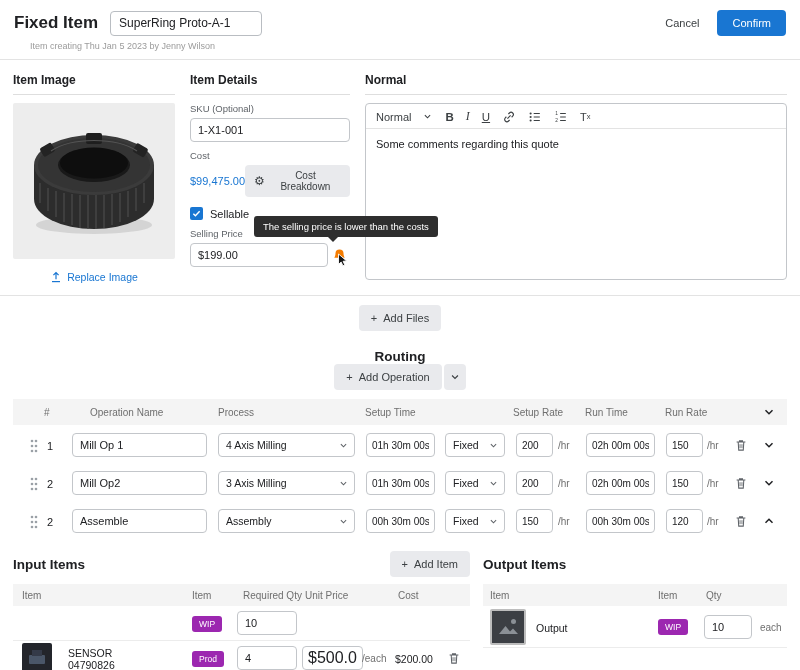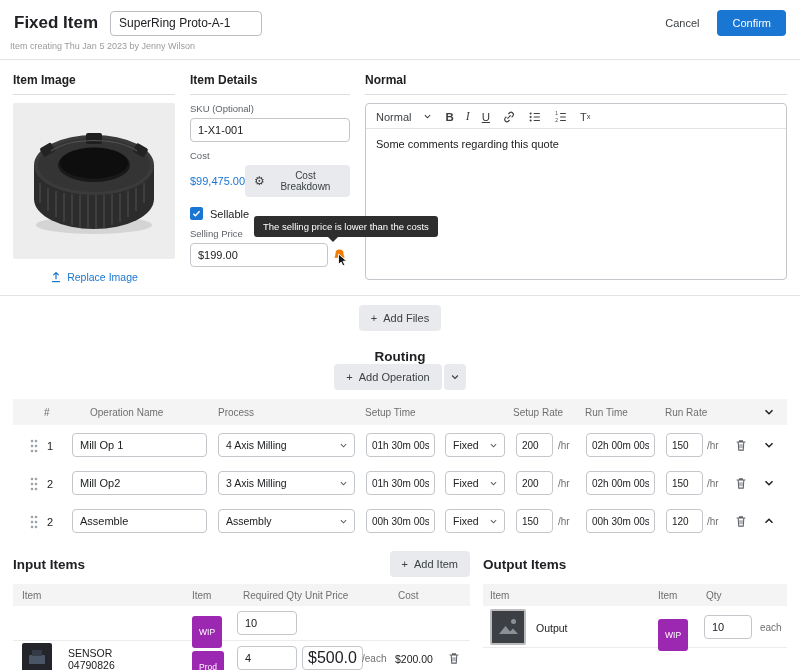--- a/index.html
+++ b/index.html
@@ -9,21 +9,21 @@
     font-family:"Liberation Sans","DejaVu Sans",sans-serif;
     font-size:11px; color:#202124;
   }
   
   .hdr { display:flex; align-items:center; padding:10px 14px 0 14px; }
   .hdr h1 { font-size:17px; font-weight:700; margin:0 12px 0 0; }
   .name-input { width:152px; height:25px; border:1px solid #b9bdc2; border-radius:4px; font-size:12px; padding:0 8px; color:#202124; font-family:inherit; }
   .hdr .sp { flex:1; }
   .btn-text { background:none; border:none; font-size:11px; color:#3c4043; padding:6px 10px; cursor:pointer; font-family:inherit; }
   .btn-primary { background:var(--primary,#1976d2); color:#fff; border:none; border-radius:4px; font-size:11px; padding:7px 15px; margin-left:8px; cursor:pointer; font-family:inherit; }
-  .subtitle { font-size:9px; color:#9b9b9b; padding:5px 10px 8px; }
+  .subtitle { font-size:9px; color:#9b9b9b; padding:5px 30px 8px; }
   .divider { border-top:1px solid #e3e3e3; }
   
   .main { display:flex; gap:15px; padding:10px 13px 12px; }
   .col-img { width:162px; }
   .col-det { width:160px; }
   .col-notes { flex:1; }
   h3.sec { font-size:12px; font-weight:700; margin:0 0 8px; padding:3px 0 7px; border-bottom:1px solid #dedede; }
   .prod-img { display:block; width:162px; height:156px; border-radius:2px; }
   .replace { display:flex; align-items:center; justify-content:center; gap:5px; color:var(--primary,#1976d2); font-size:10.5px; margin-top:12px; cursor:pointer; }
   .lbl { font-size:9.5px; color:#5f6368; margin:8px 0 4px; }
@@ -84,21 +84,21 @@
   .items { display:flex; gap:13px; margin:12px 13px 0; }
   .items-left { width:457px; }
   .items-right { width:304px; }
   .items-hd { display:flex; align-items:center; justify-content:space-between; height:26px; margin-bottom:7px;gap:22px; }
   .it-head { position:relative; height:22px; background:#f4f4f4; font-size:10px; color:#6f6f6f; }
   .it-head span { position:absolute; top:6px; }
   .i-row { position:relative; height:35px; border-bottom:1px solid #ececec; }
   .i-row .c-name1 { position:absolute; left:0; top:12px; width:180px; text-align:center; font-size:10.5px; }
   .thumb { position:absolute; left:9px; top:2px; width:30px; height:30px; border-radius:2px; overflow:hidden; }
   .i-row .c-name2 { position:absolute; left:55px; top:6px; font-size:10.5px; line-height:12px; }
-  .badge { font-size:8.5px; color:#fff; padding:11px 7px; border-radius:3px; display:inline-block; font-weight:500; }
+  .badge { font-size:8.5px; color:#fff; padding:3px 7px; border-radius:3px; display:inline-block; font-weight:500; }
   .badge.wip  { background:var(--badge-wip,#9c27b0); }
   .badge.prod { background:var(--badge-prod,#9c27b0); }
   .i-row .badge { position:absolute; left:179px; top:10px; }
   .i-row .qty   { position:absolute; left:224px; top:5px; width:60px; }
   .i-row .price { position:absolute; left:289px; top:5px; width:61px; font-size:16px; padding:0 5px; }
   .i-row .each  { position:absolute; left:349px; top:12px; }
   .i-row .cost  { position:absolute; left:382px; top:12px; font-size:10.5px; }
   .i-row .trash { position:absolute; left:434px; top:10px; cursor:pointer; }
   .o-row { position:relative; height:42px; border-bottom:1px solid #ececec; }
   .othumb { position:absolute; left:7px; top:3px; width:36px; height:36px; border:2px solid #bdbdbd; border-radius:2px; overflow:hidden; background:#3c3f44; }

